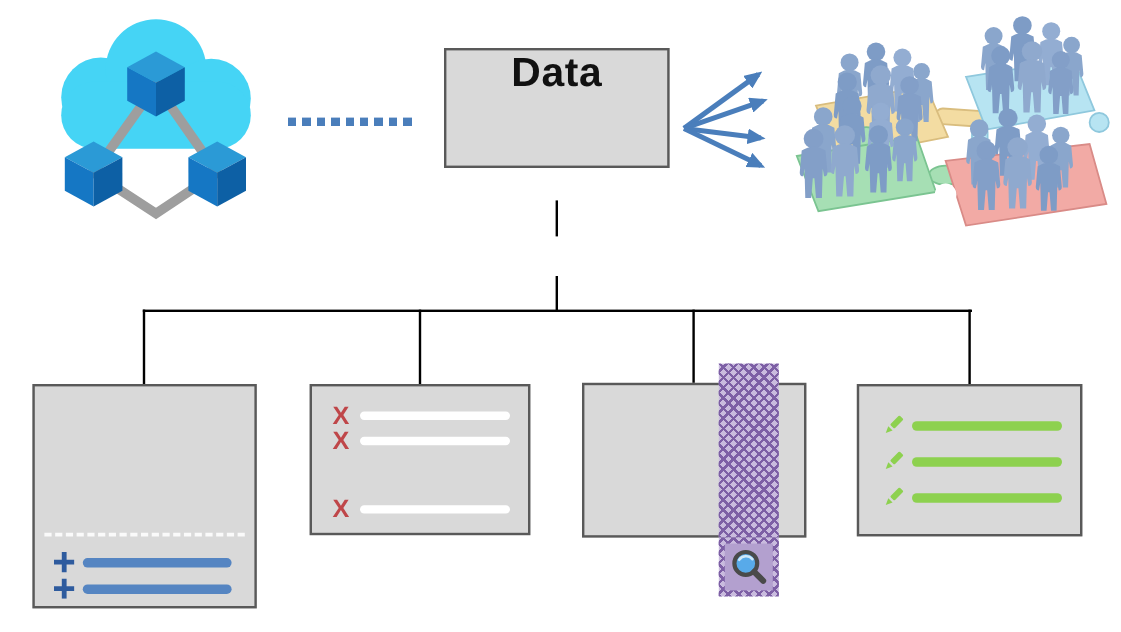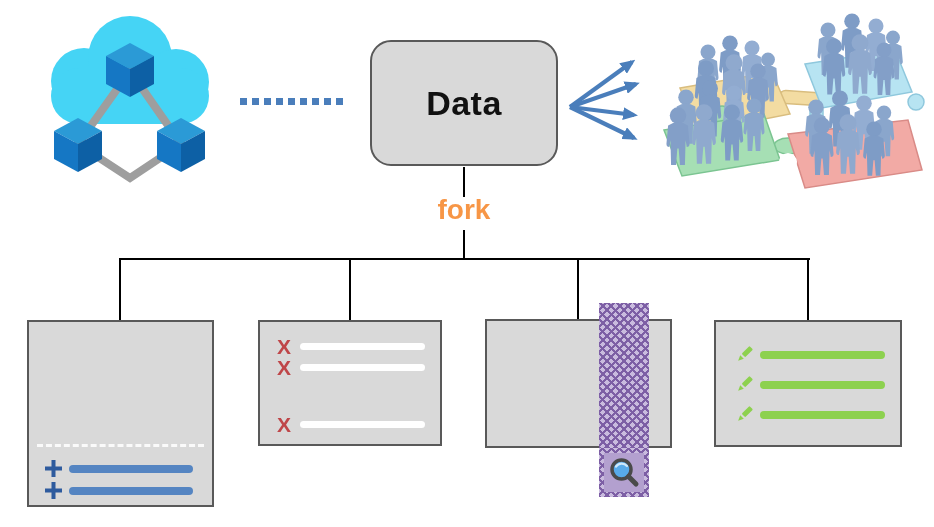--- a/index.html
+++ b/index.html
@@ -1,21 +1,21 @@
 <!DOCTYPE html>
 <html><head>
 <meta charset="utf-8">
 <style>
   html,body{margin:0;padding:0;background:#fff;}
   .canvas{position:relative;width:934px;height:527px;background:#ffffff;
           font-family:"Liberation Sans",sans-serif;overflow:hidden;}
   .abs{position:absolute;}
   .line{position:absolute;background:#000;}
   .node-box{position:absolute;background:#d9d9d9;border:2px solid #595959;box-sizing:border-box;}
-  .data-box{left:370px;top:40px;width:188px;height:126px;display:flex;align-items:center;justify-content:center;border-radius:21px;}
+  .data-box{left:370px;top:40px;width:188px;height:100px;display:flex;align-items:flex-start;justify-content:center;}
   .data-label{font-size:34px;font-weight:bold;color:#111;letter-spacing:.5px;}
   .fork-label{position:absolute;left:424px;top:194px;width:80px;text-align:center;
               font-size:28px;font-weight:bold;color:#f79646;}
   .dotted-line{position:absolute;left:240px;top:98px;width:104px;height:7px;
       background-image:repeating-linear-gradient(90deg,#4a7ebb 0 7px,transparent 7px 12px);}
   .box1{left:27px;top:320px;width:187px;height:187px;}
   .box2{left:258px;top:320px;width:184px;height:126px;}
   .box3{left:485px;top:319px;width:187px;height:129px;}
   .box4{left:714px;top:320px;width:188px;height:127px;}
   .dashed-divider{position:absolute;left:8px;right:8px;top:122px;border-top:3px dashed #fafafa;}
@@ -137,21 +137,20 @@
       <use href="#person" transform="translate(190 118) scale(1.6)" fill="#7e9cc6"></use>
       <use href="#person" transform="translate(214 122) scale(1.55)" fill="#93add2"></use>
       <use href="#person" transform="translate(234 130) scale(1.45)" fill="#8aa6cc"></use>
       <use href="#person" transform="translate(172 146) scale(1.65)" fill="#839fc8"></use>
       <use href="#person" transform="translate(198 144) scale(1.7)" fill="#8fa9ce"></use>
       <use href="#person" transform="translate(224 148) scale(1.55)" fill="#7e9cc6"></use>
     </g>
   </svg>
 
   <div class="line" style="left:463px;top:167px;width:2px;height:30px"></div>
-  <div class="fork-label">fork</div>
   <div class="line" style="left:463px;top:230px;width:2px;height:29px"></div>
   <div class="line" style="left:119px;top:258px;width:691px;height:2px"></div>
   <div class="line" style="left:119px;top:258px;width:2px;height:64px"></div>
   <div class="line" style="left:349px;top:258px;width:2px;height:64px"></div>
   <div class="line" style="left:577px;top:258px;width:2px;height:64px"></div>
   <div class="line" style="left:807px;top:258px;width:2px;height:64px"></div>
 
   <div class="node-box box1">
     <div class="dashed-divider"></div>
     <div class="row" style="left:16px;top:138px">

